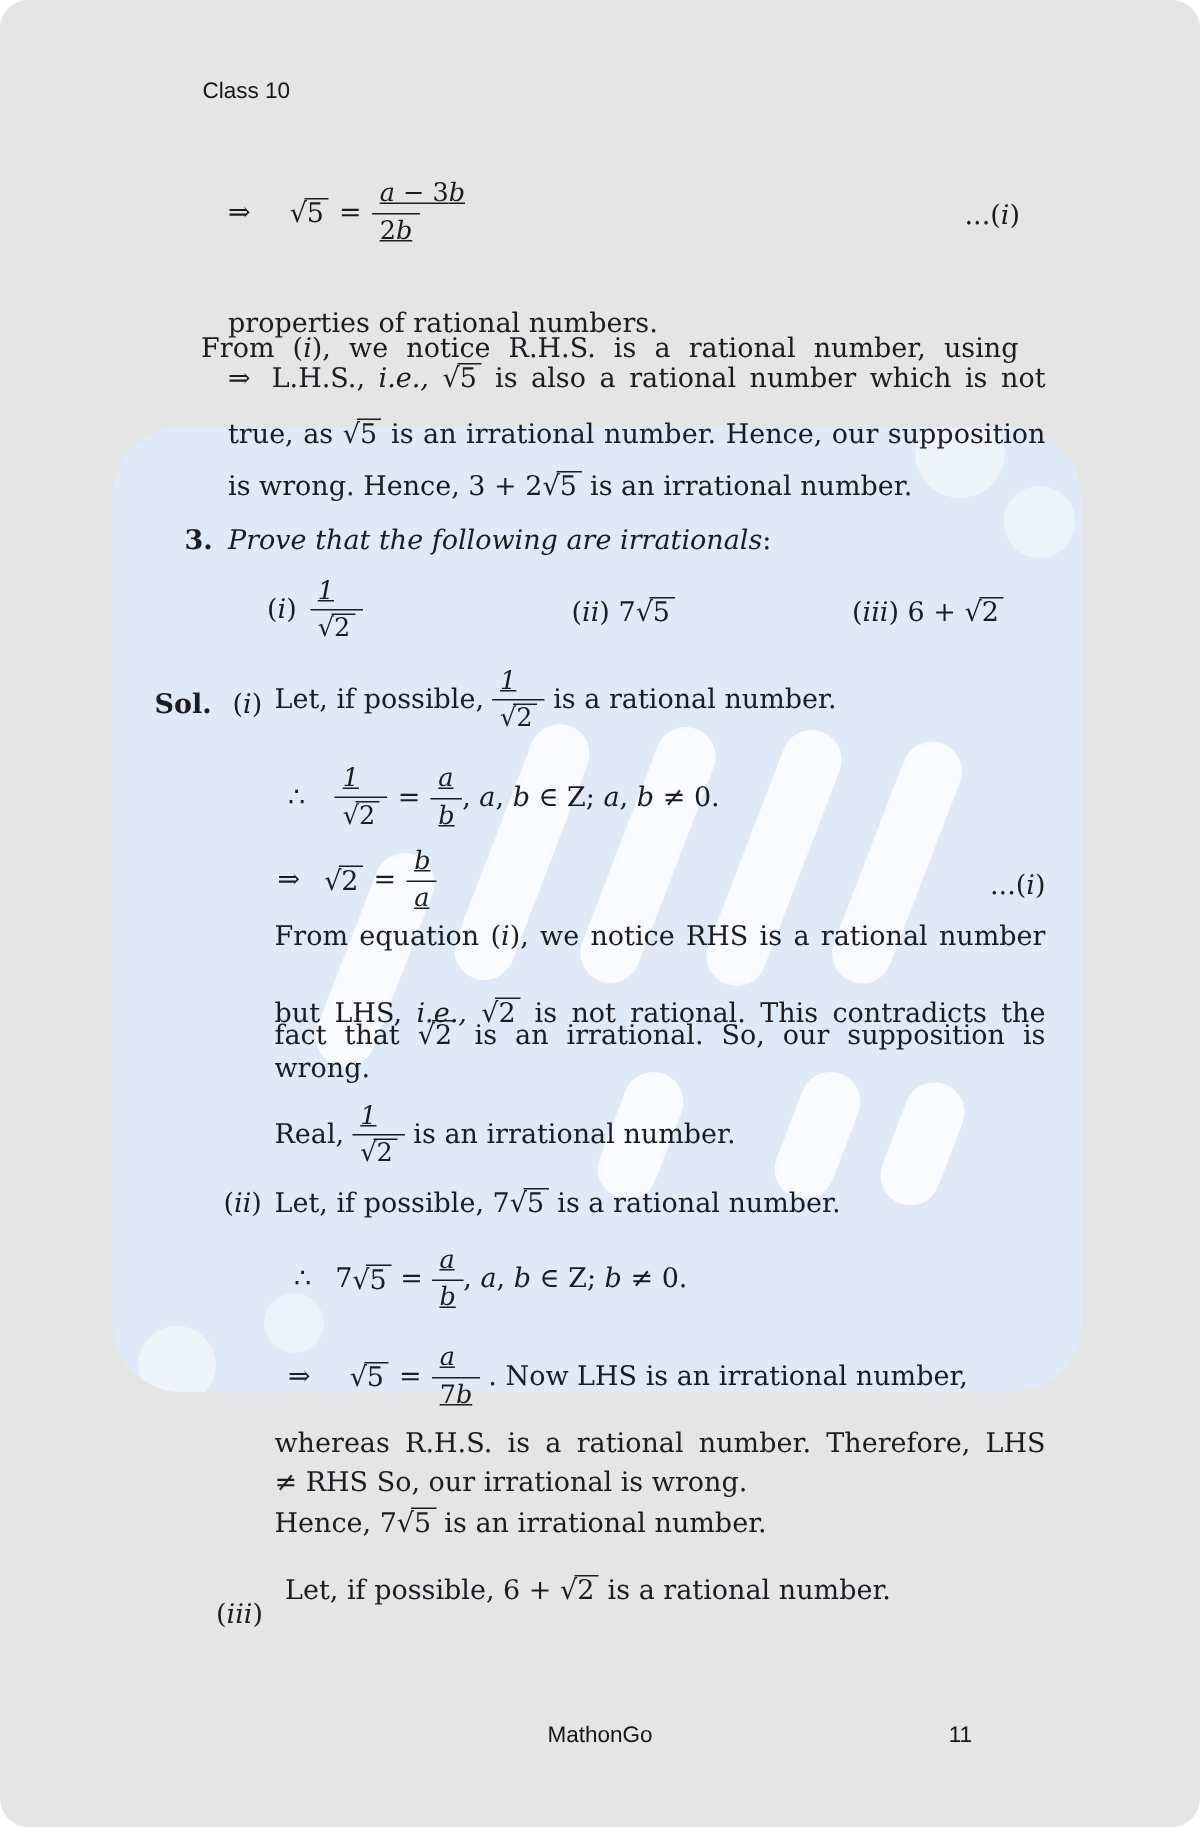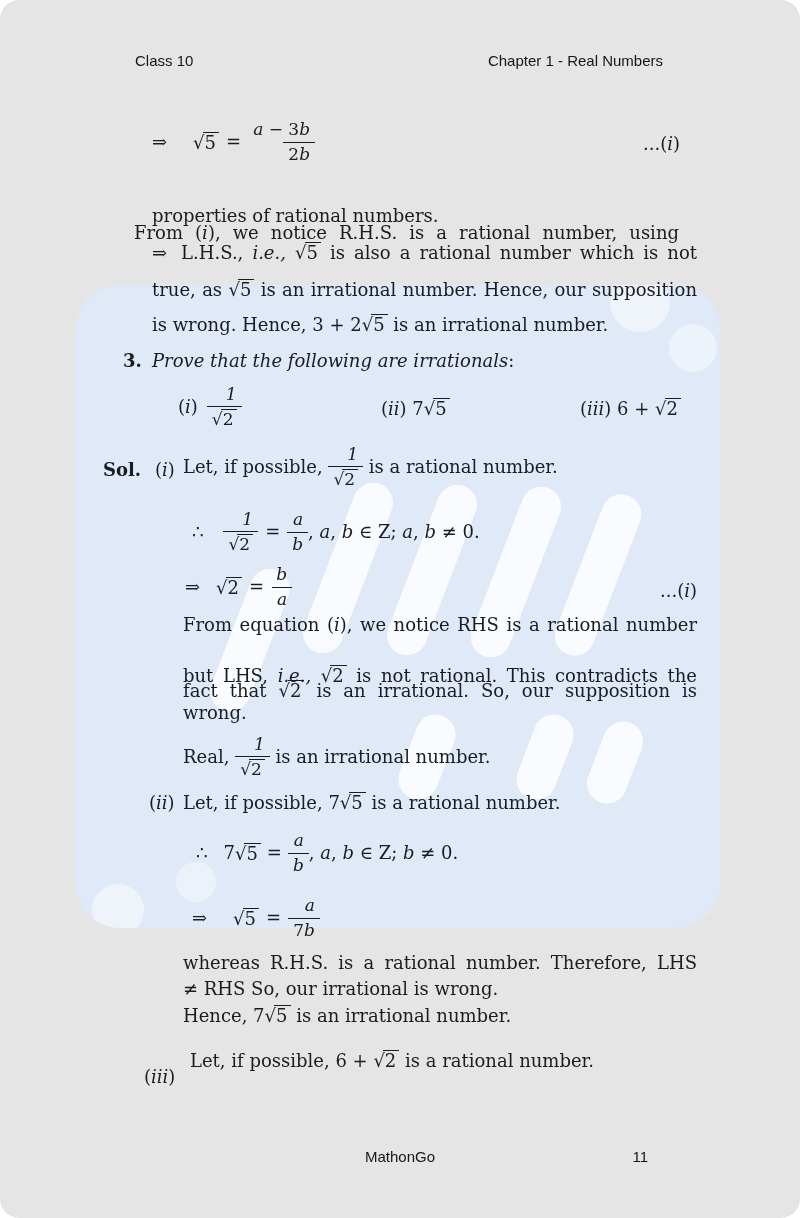--- a/index.html
+++ b/index.html
@@ -13,22 +13,22 @@
   .stripe{position:absolute;}
   .blob{position:absolute;border-radius:50%;}
   
   .blk{position:absolute;font-size:18px;line-height:26px;white-space:nowrap;z-index:2;}
   .blk.just{white-space:normal;text-align:justify;text-align-last:justify;-moz-text-align-last:justify;}
   .blk.row{display:flex;align-items:center;}
   .row .t, .row i.t{white-space:pre;}
   .sp{display:inline-block;height:1px;}
   .sq{display:inline-block;white-space:nowrap;line-height:1.05;}
   .sq .r{display:inline-block;border-top:1.4px solid currentColor;padding:1px 3px 0 2px;margin-left:-2px;line-height:1.05;}
-  .frac{display:inline-flex;flex-direction:column;align-items:flex-end;vertical-align:middle;
-        font-size:17px;line-height:1.12;text-align:center;}
+  .frac{display:inline-flex;flex-direction:column;align-items:flex-start;vertical-align:middle;
+        font-size:17px;line-height:1.12;text-align:center;text-decoration:underline;}
   .frac .n{padding:0 5px 2px;}
   .frac .d{border-top:1.4px solid currentColor;padding:2px 5px 0;}
   b{font-weight:bold;}
   i{font-style:italic;}
 </style>
 </head>
 <body>
 
 <div class="page">
 
@@ -41,21 +41,20 @@
       <div class="stripe" style="left: 332px; top: 428px; width: 40px; height: 88px; border-radius: 20px; background: rgba(255, 255, 255, 0.82); transform: rotate(21deg);"></div>
       <div class="stripe" style="left: 450px; top: 428px; width: 40px; height: 88px; border-radius: 20px; background: rgba(255, 255, 255, 0.82); transform: rotate(21deg);"></div>
       <div class="stripe" style="left: 520px; top: 434.5px; width: 40px; height: 85px; border-radius: 20px; background: rgba(255, 255, 255, 0.82); transform: rotate(21deg);"></div>
       <div class="blob" style="left: 535px; top: -13px; width: 60px; height: 60px; background: rgba(255, 255, 255, 0.5);"></div>
       <div class="blob" style="left: 594px; top: 39px; width: 48px; height: 48px; background: rgba(255, 255, 255, 0.45);"></div>
       <div class="blob" style="left: 17px; top: 599px; width: 52px; height: 52px; background: rgba(255, 255, 255, 0.5);"></div>
       <div class="blob" style="left: 101px; top: 577px; width: 40px; height: 40px; background: rgba(255, 255, 255, 0.4);"></div>
     </div>
 
   <div class="hf" style="left:135px;top:51px;">Class 10</div>
-  <div class="hf" style="left:463px;top:51px;width:200px;text-align:right;">Chapter 1 - Real Numbers</div>
 
   <div id="content">
       <div class="blk row" style="left: 152px; top: 118px; height: 48px;">
         <span class="t">⇒</span>
         <span class="sp" style="width: 26px;"></span>
         <span class="sq"><span class="s">√</span><span class="r">5</span></span>
         <span class="sp" style="width: 7px;"></span>
         <span class="t">=</span>
         <span class="sp" style="width: 7px;"></span>
         <span class="frac">
@@ -75,21 +74,21 @@
         <span class="t">(</span>
         <i class="t">i</i>
         <span class="t">)</span>
         <span class="sp" style="width: 9px;"></span>
         <span class="frac">
           <span class="n"><i class="t">1</i></span>
           <span class="d"><span class="sq"><span class="s">√</span><span class="r">2</span></span></span>
         </span>
       </div>
       <div class="blk" style="left: 381px; top: 396px;">(<i>ii</i>) 7<span class="sq"><span class="s">√</span><span class="r">5</span></span></div>
-      <div class="blk" style="left: 580px; top: 396px;">(<i>iii</i>) 6 + <span class="sq"><span class="s">√</span><span class="r">2</span></span></div>
+      <div class="blk" style="left: 568px; top: 396px;">(<i>iii</i>) 6 + <span class="sq"><span class="s">√</span><span class="r">2</span></span></div>
       <div class="blk" style="left: 103px; top: 457px;"><b>Sol.</b></div>
       <div class="blk" style="left: 155px; top: 457px;">(<i>i</i>)</div>
       <div class="blk row" style="left: 183px; top: 443px; height: 48px;">
         <span class="t">Let, if possible, </span>
         <span class="frac">
           <span class="n"><i class="t">1</i></span>
           <span class="d"><span class="sq"><span class="s">√</span><span class="r">2</span></span></span>
         </span>
         <span class="t"> is a rational number.</span>
       </div>
@@ -168,20 +167,21 @@
         <span class="t">⇒</span>
         <span class="sp" style="width: 26px;"></span>
         <span class="sq"><span class="s">√</span><span class="r">5</span></span>
         <span class="sp" style="width: 7px;"></span>
         <span class="t">=</span>
         <span class="sp" style="width: 7px;"></span>
         <span class="frac">
           <span class="n"><i class="t">a</i></span>
           <span class="d"><span class="t">7</span><i class="t">b</i></span>
         </span>
+        <span class="t"> . Now LHS is an irrational number,</span>
       </div>
       <div class="blk just" style="left: 183px; top: 950px; width: 514px;">whereas R.H.S. is a rational number. Therefore, LHS</div>
       <div class="blk" style="left: 183px; top: 976px;">≠ RHS So, our irrational is wrong.</div>
       <div class="blk" style="left: 183px; top: 1003px;">Hence, 7<span class="sq"><span class="s">√</span><span class="r">5</span></span> is an irrational number.</div>
       <div class="blk" style="left: 144px; top: 1064px;">(<i>iii</i>)</div>
       <div class="blk" style="left: 190px; top: 1048px;">Let, if possible, 6 + <span class="sq"><span class="s">√</span><span class="r">2</span></span> is a rational number.</div>
     </div>
 
   <div class="hf" style="left:300px;top:1147px;width:200px;text-align:center;">MathonGo</div>
   <div class="hf" style="left:598px;top:1147px;width:50px;text-align:right;">11</div>

